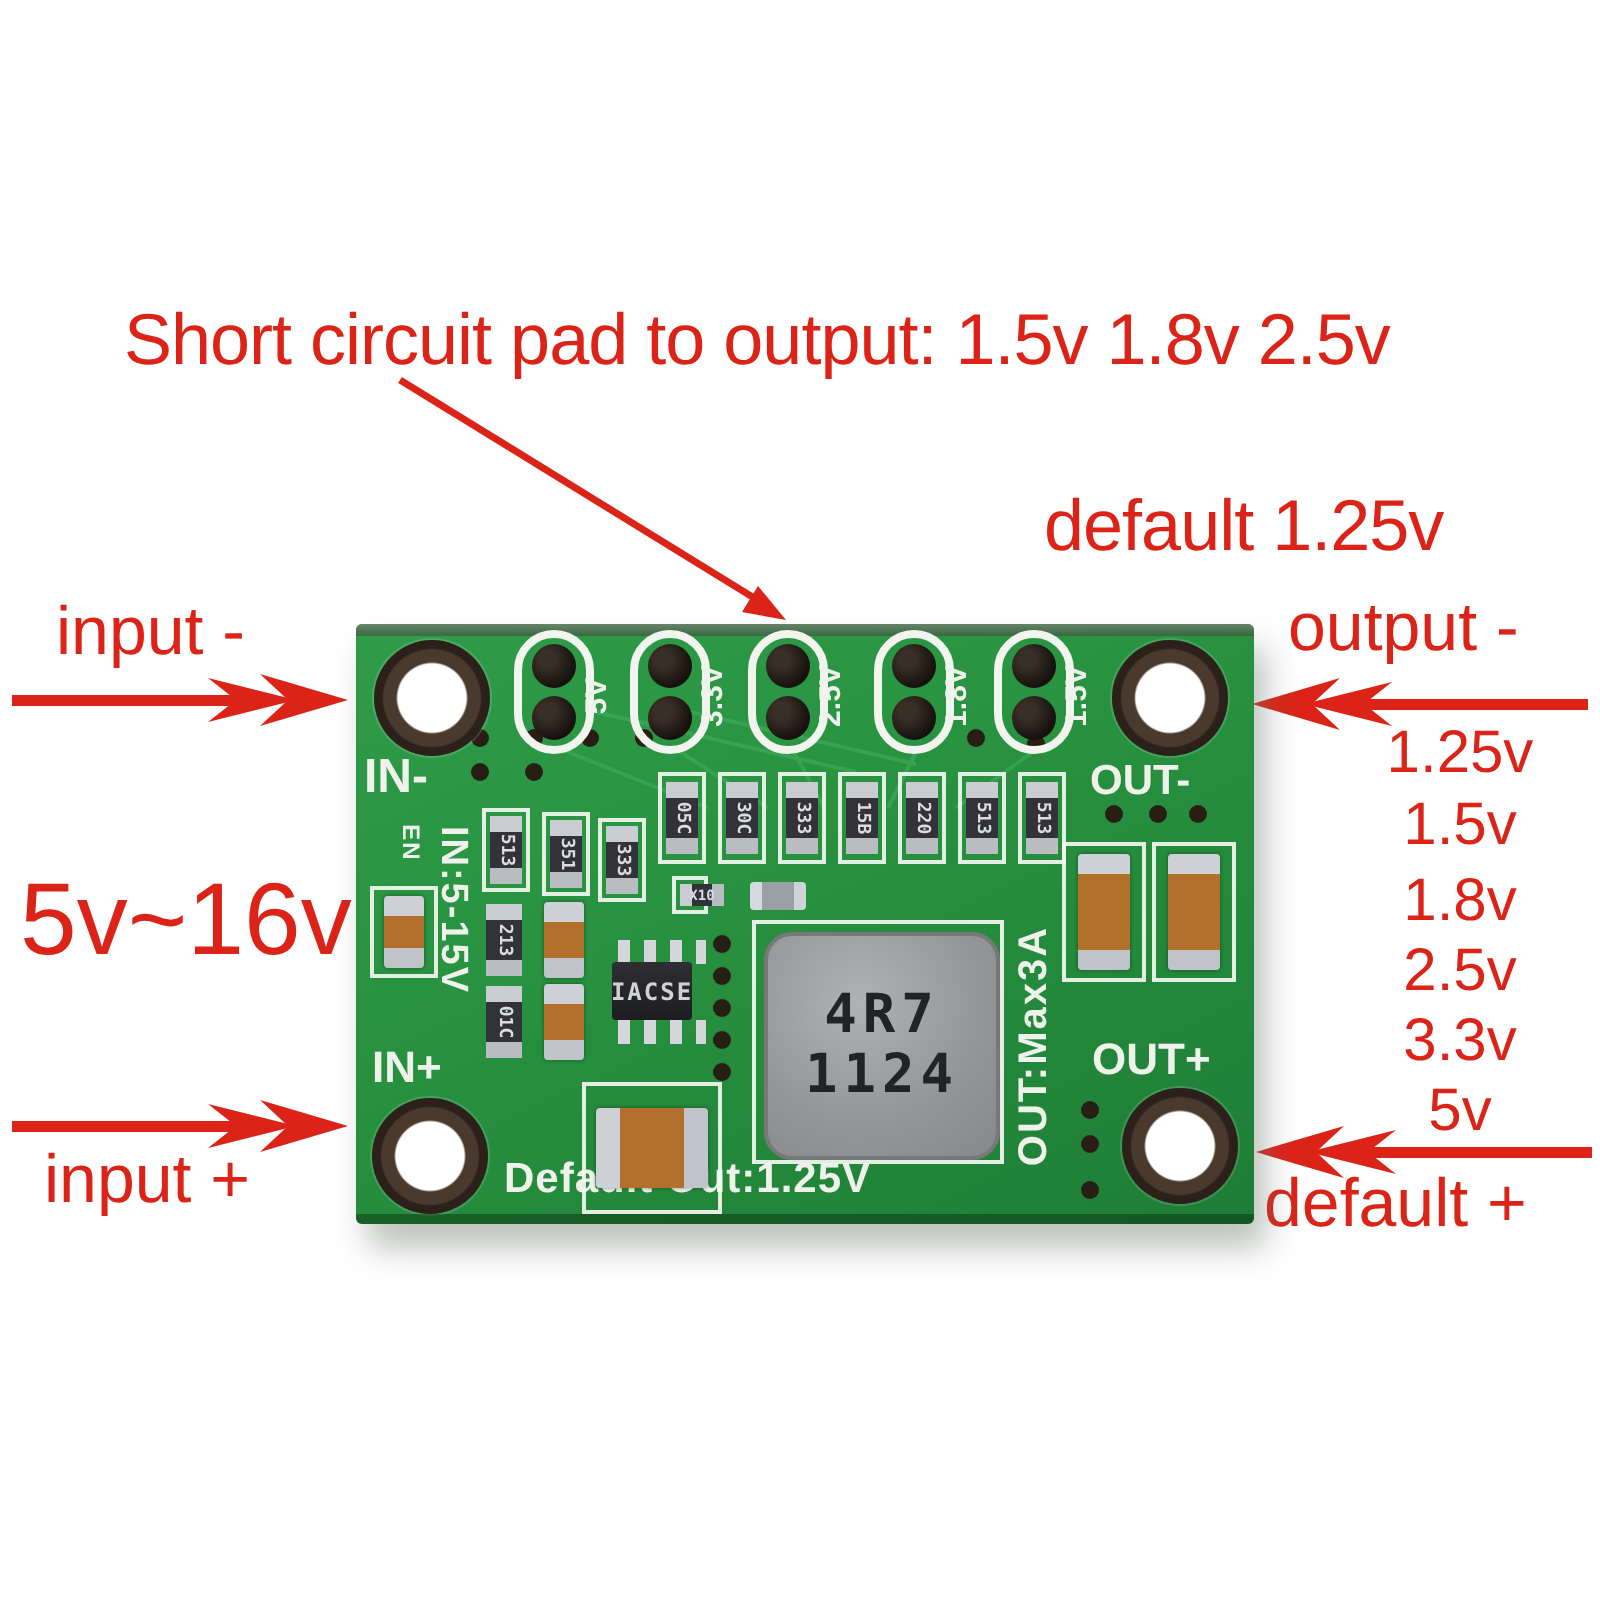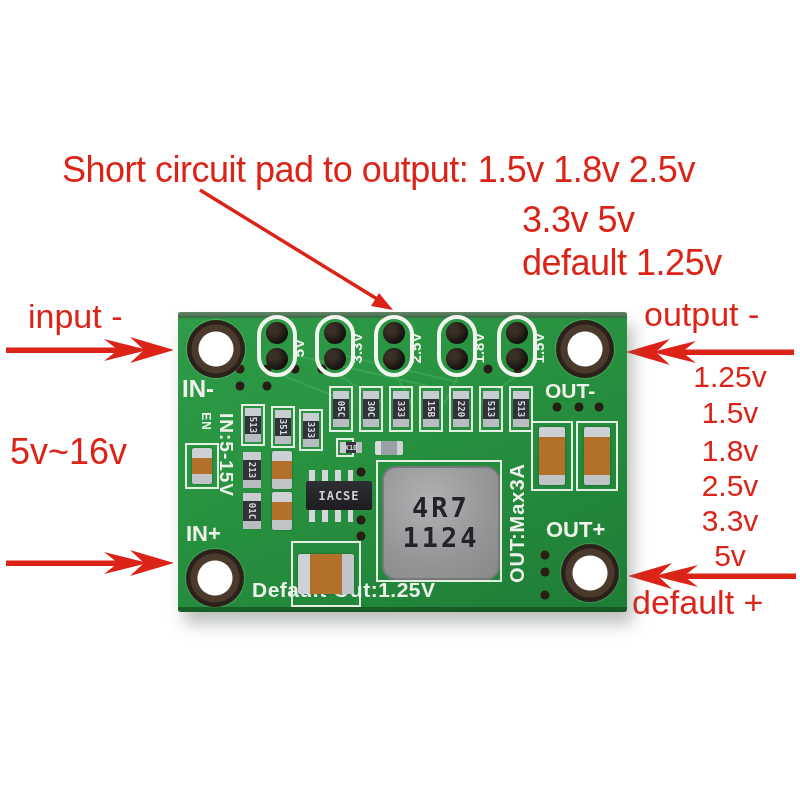--- a/index.html
+++ b/index.html
@@ -2,21 +2,21 @@
 <html><head>
 <meta charset="utf-8">
 <style>
   html,body{margin:0;padding:0;background:#ffffff;}
   .stage{position:relative;width:800px;height:800px;background:#ffffff;overflow:hidden;
          font-family:"Liberation Sans",sans-serif;}
   
   .red{position:absolute;color:#dc2317;white-space:nowrap;line-height:1.1;}
   .title{font-size:36px;letter-spacing:-0.5px;}
   .sidelbl{font-size:34px;}
-  .range{font-size:36px;}
+  .range{font-size:51px;}
   .vitem{position:absolute;width:150px;text-align:center;font-size:30px;color:#dc2317;}
   svg.arrow{position:absolute;overflow:visible;}
   
   .board{position:absolute;left:178px;top:312px;width:449px;height:300px;
          background:linear-gradient(155deg,#2f9c49 0%,#27913f 45%,#1e7d36 100%);
          border-radius:3px;
          box-shadow:6px 12px 16px rgba(110,120,110,0.45);}
   .board::before{content:"";position:absolute;left:0;top:0;right:0;height:6px;
          background:linear-gradient(#7a7d74,#3c5a40);opacity:.75;border-radius:3px 3px 0 0;}
   .board::after{content:"";position:absolute;left:0;bottom:0;right:0;height:5px;
@@ -65,40 +65,40 @@
             justify-content:center;gap:2px;}
   .inductor div{color:#222326;font-weight:bold;font-size:27px;letter-spacing:3px;
                 font-family:"DejaVu Sans Mono",monospace;line-height:1.05;}
 </style>
 </head>
 <body>
 
 <div class="stage">
 
   <div class="red title" style="left:62px;top:150px;">Short circuit pad to output: 1.5v 1.8v 2.5v</div>
-  <div class="red title" style="left:522px;top:200px;">3.3v 5v</div>
   <div class="red title" style="left:522px;top:243px;">default 1.25v</div>
 
   <svg class="arrow" style="left:160px;top:180px;" width="250" height="140">
     <line x1="40" y1="10" x2="222" y2="122" stroke="#dc2317" stroke-width="3.5"></line>
     <polygon points="233,130 211,126 219,113" fill="#dc2317"></polygon>
   </svg>
 
   <div class="red sidelbl" style="left:28px;top:298px;">input -</div>
   <svg class="arrow" style="left:6px;top:333px;" width="170" height="34">
     <rect x="0" y="14.5" width="128" height="5.5" fill="#dc2317"></rect>
     <polygon points="168,17 124,4 138,17 124,30" fill="#dc2317"></polygon>
     <polygon points="142,17 98,6 112,17 98,28" fill="#dc2317"></polygon>
   </svg>
   <div class="red range" style="left:10px;top:432px;">5v~16v</div>
   <svg class="arrow" style="left:6px;top:546px;" width="170" height="34">
     <rect x="0" y="14.5" width="128" height="5.5" fill="#dc2317"></rect>
     <polygon points="168,17 124,4 138,17 124,30" fill="#dc2317"></polygon>
     <polygon points="142,17 98,6 112,17 98,28" fill="#dc2317"></polygon>
   </svg>
+  <div class="red sidelbl" style="left:22px;top:572px;">input +</div>
 
   <div class="red sidelbl" style="left:644px;top:296px;">output -</div>
   <svg class="arrow" style="left:622px;top:335px;" width="172" height="34">
     <rect x="44" y="14.5" width="128" height="5.5" fill="#dc2317"></rect>
     <polygon points="4,17 48,4 34,17 48,30" fill="#dc2317"></polygon>
     <polygon points="30,17 74,6 60,17 74,28" fill="#dc2317"></polygon>
   </svg>
   <div class="vitem" style="left:655px;top:360px;">1.25v</div>
   <div class="vitem" style="left:655px;top:396px;">1.5v</div>
   <div class="vitem" style="left:655px;top:434px;">1.8v</div>
@@ -251,21 +251,21 @@
       </div>
 
     <div class="cell" style="left:158px;top:126px;width:18px;height:19px;">
         <div class="resH" style="left:2px;top:2px;width:22px;height:11px;">
           <span>X10</span>
         </div>
       </div>
     <div class="capSilver" style="left:197px;top:129px;width:28px;height:14px;"></div>
 
     <div class="pinrow" style="left:131px;top:158px;width:44px;"></div>
-    <div class="ic" style="left:128px;top:169px;width:66px;height:29px;">
+    <div class="ic" style="left:128px;top:169px;width:40px;height:29px;">
         <span>IACSE</span>
       </div>
     <div class="pinrow" style="left:131px;top:198px;width:44px;"></div>
 
     <div class="cell" style="left:198px;top:148px;width:126px;height:122px;"></div>
     <div class="inductor" style="left:204px;top:154px;width:114px;height:110px;">
       <div>4R7</div>
       <div>1124</div>
     </div>
 

